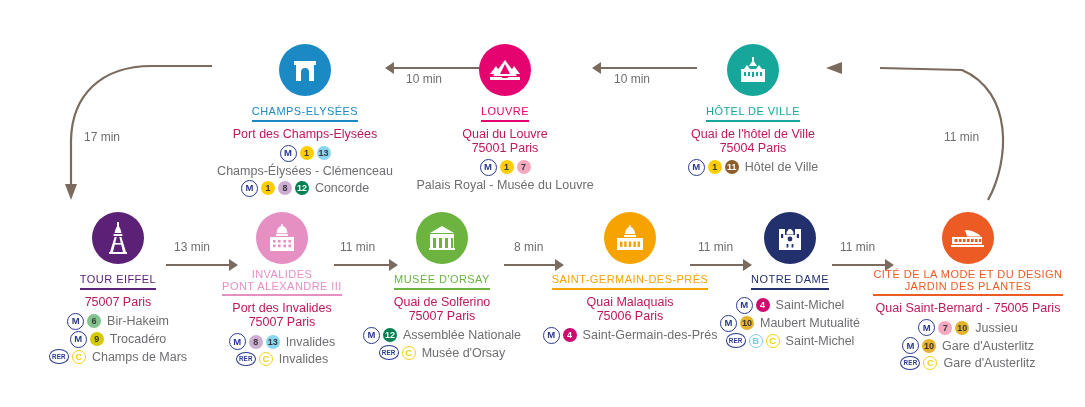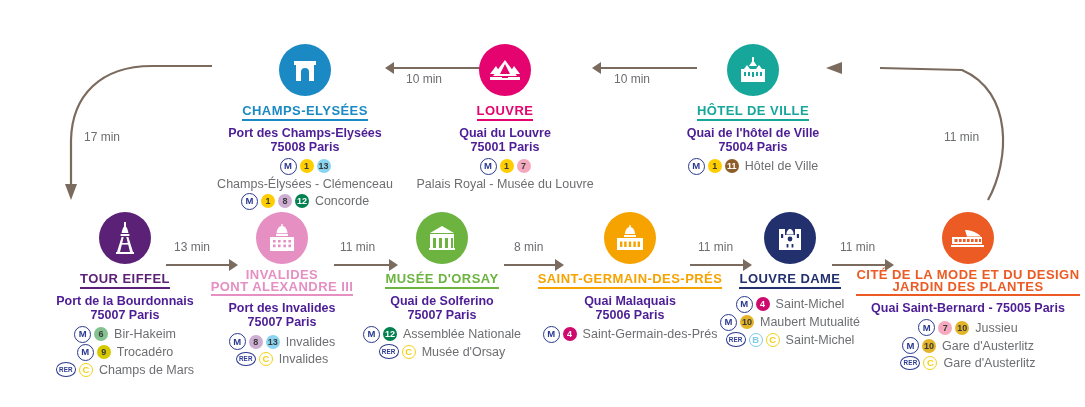--- a/index.html
+++ b/index.html
@@ -19,35 +19,34 @@
     text-align:center;
     width:230px;
   }
   .disc{
     width:52px;height:52px;border-radius:50%;
     margin:0 auto 5px auto;
     display:flex;align-items:center;justify-content:center;
   }
   .disc svg{display:block;}
   .stname{
-    font-size:13px;
-    font-weight:bold;
+    font-size:11px;
+    font-weight:normal;
     letter-spacing:.45px;
     line-height:11.5px;
     display:inline-block;
     padding-bottom:2px;
     border-bottom:2px solid currentColor;
     margin-bottom:5px;
   }
   .addr{
     font-size:12.5px;
     line-height:14px;
-    color:#4c1d95;
+    color:#be185d;
     margin-bottom:4px;
-    font-weight:bold;
   }
   .lines{margin-top:2px;}
   .lrow{
     display:flex;align-items:center;justify-content:center;
     gap:3px;
     font-size:12.5px;
     line-height:16px;
     color:#6d6e71;
     margin:1px 0;
     white-space:nowrap;
@@ -169,21 +168,20 @@
     <div class="head"></div>
   </div>
   <div class="mintxt" style="left:840px;top:240px;">11 min</div>
 
   <div class="station" style="left:190px;top:44px;"><div class="disc" style="background:#1b8ac4">
         <svg width="30" height="30" viewBox="0 0 30 30">
           <path fill="#fff" d="M4 6h22v4H4zM6 10h18v16h-5v-9a4 4 0 0 0-8 0v9H6z"></path>
         </svg>
       </div><div class="stname" style="color:#1b8ac4"><span style="display:block">CHAMPS-ELYSÉES</span></div><div class="addr">
         <div>Port des Champs-Elysées</div>
-        <div>75008 Paris</div>
       </div><div class="lines">
         <div class="lrow">
           <span class="m-logo">M</span>
           <span class="bul" style="background:#ffce00;color:#3a3a3a">1</span>
           <span class="bul" style="background:#89d4f0;color:#3a3a3a">13</span>
         </div>
         <div class="lrow">
           <span>Champs-Élysées - Clémenceau</span>
         </div>
         <div class="lrow">
@@ -225,31 +223,30 @@
         <div>75004 Paris</div>
       </div><div class="lines">
         <div class="lrow">
           <span class="m-logo">M</span>
           <span class="bul" style="background:#ffce00;color:#3a3a3a">1</span>
           <span class="bul" style="background:#8d5e2a;color:#ffffff">11</span>
           <span class="lbl">Hôtel de Ville</span>
         </div>
       </div></div>
 
-  <div class="station" style="left:10px;top:212px;"><div class="disc" style="background:#5b2177">
+  <div class="station" style="left:3px;top:212px;"><div class="disc" style="background:#5b2177">
         <svg width="26" height="34" viewBox="0 0 26 34">
           <path fill="#fff" d="M12 1h2v6h-2z"></path>
           <path fill="#fff" d="M13 5c1.6 0 3 4 3.4 7H9.6C10 9 11.4 5 13 5z"></path>
           <path fill="#fff" d="M8.6 13h8.8v2H8.6z"></path>
           <path fill="#fff" d="M9.6 16h2.1L8 31H5zM16.4 16h-2.1L18 31h3z"></path>
           <path fill="#fff" d="M8.2 22h9.6v1.6H8.2z"></path>
           <path fill="#fff" d="M4 31h18v2H4z"></path>
         </svg>
       </div><div class="stname" style="color:#5b2177"><span style="display:block">TOUR EIFFEL</span></div><div class="addr">
-        <div>Port de la Bourdonnais</div>
         <div>75007 Paris</div>
       </div><div class="lines">
         <div class="lrow">
           <span class="m-logo">M</span>
           <span class="bul" style="background:#84c28f;color:#3a3a3a">6</span>
           <span class="lbl">Bir-Hakeim</span>
         </div>
         <div class="lrow">
           <span class="m-logo">M</span>
           <span class="bul" style="background:#d5c900;color:#3a3a3a">9</span>
@@ -326,21 +323,21 @@
         </div>
       </div></div>
   <div class="station" style="left:675px;top:212px;"><div class="disc" style="background:#23306e">
         <svg width="30" height="30" viewBox="0 0 30 30">
           <path fill="#fff" d="M4 6h6v21H4zM20 6h6v21h-6z"></path>
           <path fill="#fff" d="M10 12h10v15H10z"></path>
           <path fill="#fff" d="M15 6c2 0 3.6 2.6 3.6 5.4h-7.2C11.4 8.6 13 6 15 6z"></path>
           <circle cx="15" cy="16" r="2.4" fill="#23306e"></circle>
           <path fill="#23306e" d="M11.6 21h1.8v3.4h-1.8zM16.6 21h1.8v3.4h-1.8zM6 11h2.2v4H6zM21.8 11H24v4h-2.2z"></path>
         </svg>
-      </div><div class="stname" style="color:#23306e"><span style="display:block">LOUVRE DAME</span></div><div class="lines">
+      </div><div class="stname" style="color:#23306e"><span style="display:block">NOTRE DAME</span></div><div class="lines">
         <div class="lrow">
           <span class="m-logo">M</span>
           <span class="bul" style="background:#cf0a6f;color:#ffffff">4</span>
           <span class="lbl">Saint-Michel</span>
         </div>
         <div class="lrow">
           <span class="m-logo">M</span>
           <span class="bul" style="background:#e3b32a;color:#3a3a3a">10</span>
           <span class="lbl">Maubert Mutualité</span>
         </div>

